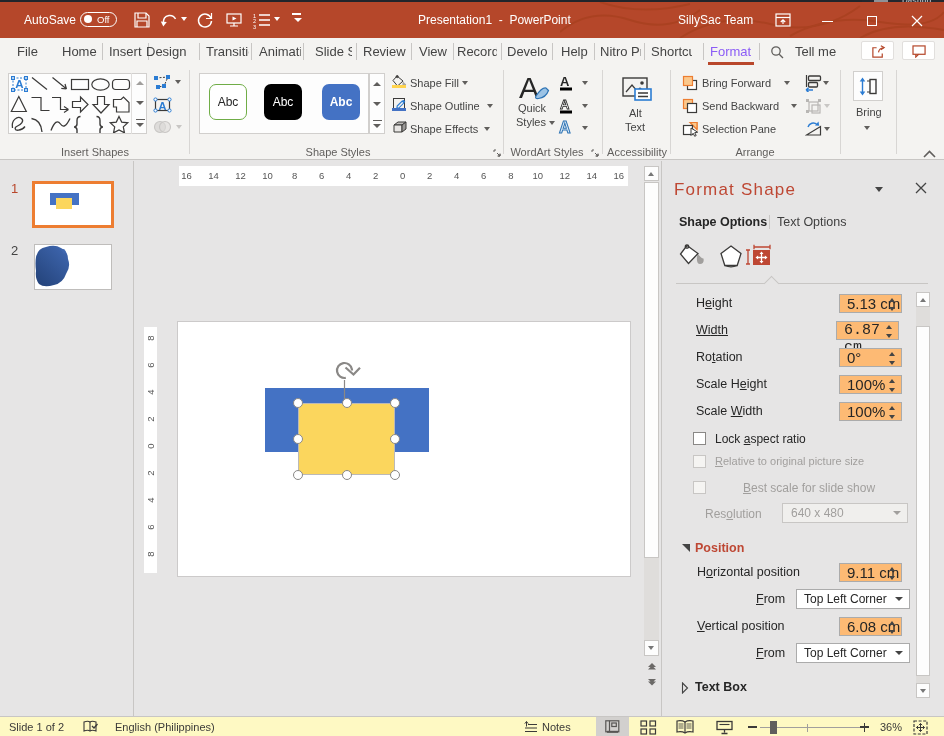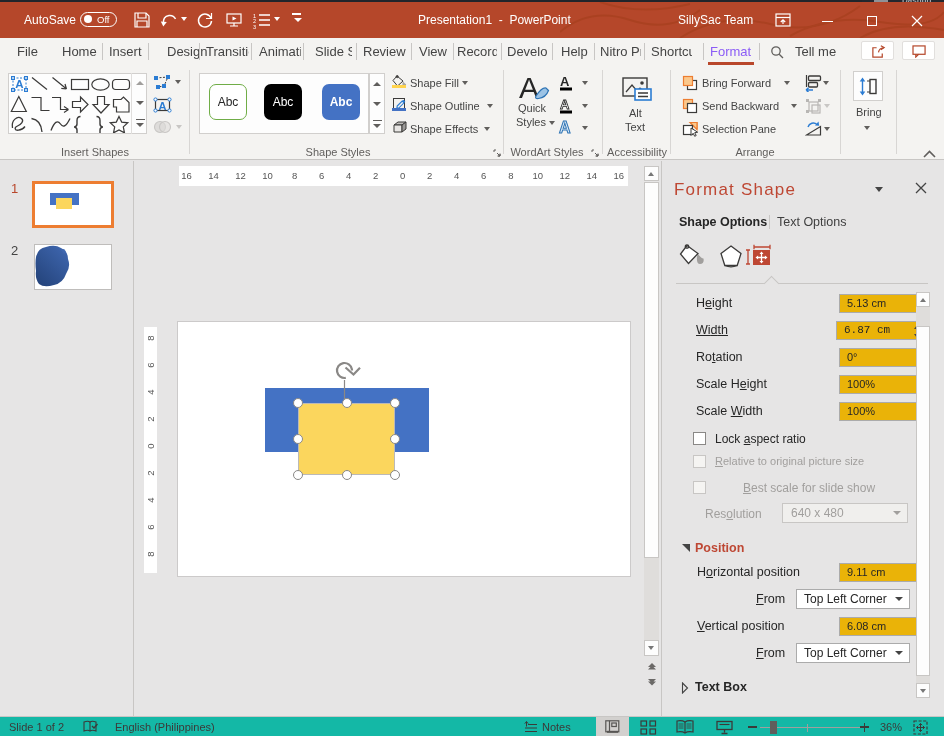--- a/index.html
+++ b/index.html
@@ -5,28 +5,28 @@
 * { margin:0; padding:0; box-sizing:border-box; }
 html,body { width:944px; height:736px; overflow:hidden; }
 body { font-family:"Liberation Sans", sans-serif; position:relative; background:#E6E5E5; }
 .abs { position:absolute; }
 
 #topstrip { left:0; top:0; width:944px; height:2px; background:#21252B; }
 #titlebar { left:0; top:2px; width:944px; height:36px; background:#B5472A; color:#fff; }
 #tabrow { left:0; top:38px; width:944px; height:28px; background:#F4F3F1; }
 #ribbon { left:0; top:66px; width:944px; height:94px; background:#F4F3F1; border-bottom:1px solid #C8C6C4; }
 #mainarea { left:0; top:161px; width:944px; height:555px; background:#E6E5E5; }
-#statusbar { left:0; top:716px; width:944px; height:20px; background:#14b8a6; border-top:1px solid #C8C6C4; }
+#statusbar { left:0; top:716px; width:944px; height:20px; background:#fef9c3; border-top:1px solid #C8C6C4; }
 .tab { position:absolute; top:0; height:28px; line-height:28px; font-size:13px; color:#444; text-align:left; overflow:hidden; white-space:nowrap; }
 .tsep { position:absolute; top:5px; height:17px; width:1px; background:#C8C6C4; }
 .glabel { position:absolute; top:146px; font-size:11px; color:#605E5C; text-align:center; white-space:nowrap; }
 .gsep { position:absolute; top:70px; height:84px; width:1px; background:#D8D6D4; }
 .rbtxt { position:absolute; font-size:11px; color:#444; white-space:nowrap; }
 
-.inbox { position:absolute; width:91px; height:19px; background:#eab308; border:1px solid #ABABAB; font-size:11px; color:#262626; line-height:17px; padding-left:7px; }
+.inbox { position:absolute; width:63px; height:19px; background:#fdba74; border:1px solid #ABABAB; font-size:15px; color:#262626; line-height:17px; padding-left:7px; }
 .plabel { position:absolute; font-size:12.5px; color:#262626; }
 .gray { color:#A19F9D; }
 u { text-decoration:underline; }
 .spin { position:absolute; right:4px; top:3px; width:8px; height:13px; }
 .spin::before { content:""; position:absolute; left:0; top:0; width:0;height:0;border-left:3.5px solid transparent; border-right:3.5px solid transparent; border-bottom:4px solid #444; }
 .spin::after { content:""; position:absolute; left:0; bottom:0; width:0;height:0;border-left:3.5px solid transparent; border-right:3.5px solid transparent; border-top:4px solid #444; }
 .sbtxt { position:absolute; font-size:11px; color:#3B3A39; line-height:20px; }
 </style>
 </head>
 <body>
@@ -90,21 +90,21 @@
   <svg class="abs" style="left:911px;top:13px" width="12" height="12" viewBox="0 0 12 12" stroke="#fff" stroke-width="1.2">
     <path d="M1,1 L11,11 M11,1 L1,11"></path>
   </svg>
 </div>
 <div class="abs" id="tabrow">
   <div class="tab" style="left:17px;width:21px;">File</div>
   <div class="tab" style="left:62px;width:35px;">Home</div>
   <div class="tsep" style="left:102px;"></div>
   <div class="tab" style="left:109px;width:33px;">Insert</div>
   <div class="tsep" style="left:148px;"></div>
-  <div class="tab" style="left:167px;width:40px;">Design</div>
+  <div class="tab" style="left:146px;width:40px;">Design</div>
   <div class="tsep" style="left:199px;"></div>
   <div class="tab" style="left:206px;width:43px;">Transitions</div>
   <div class="tsep" style="left:251px;"></div>
   <div class="tab" style="left:259px;width:42px;">Animations</div>
   <div class="tsep" style="left:303px;"></div>
   <div class="tab" style="left:315px;width:37px;">Slide Show</div>
   <div class="tsep" style="left:356px;"></div>
   <div class="tab" style="left:363px;width:43px;">Review</div>
   <div class="tsep" style="left:411px;"></div>
   <div class="tab" style="left:419px;width:29px;">View</div>

